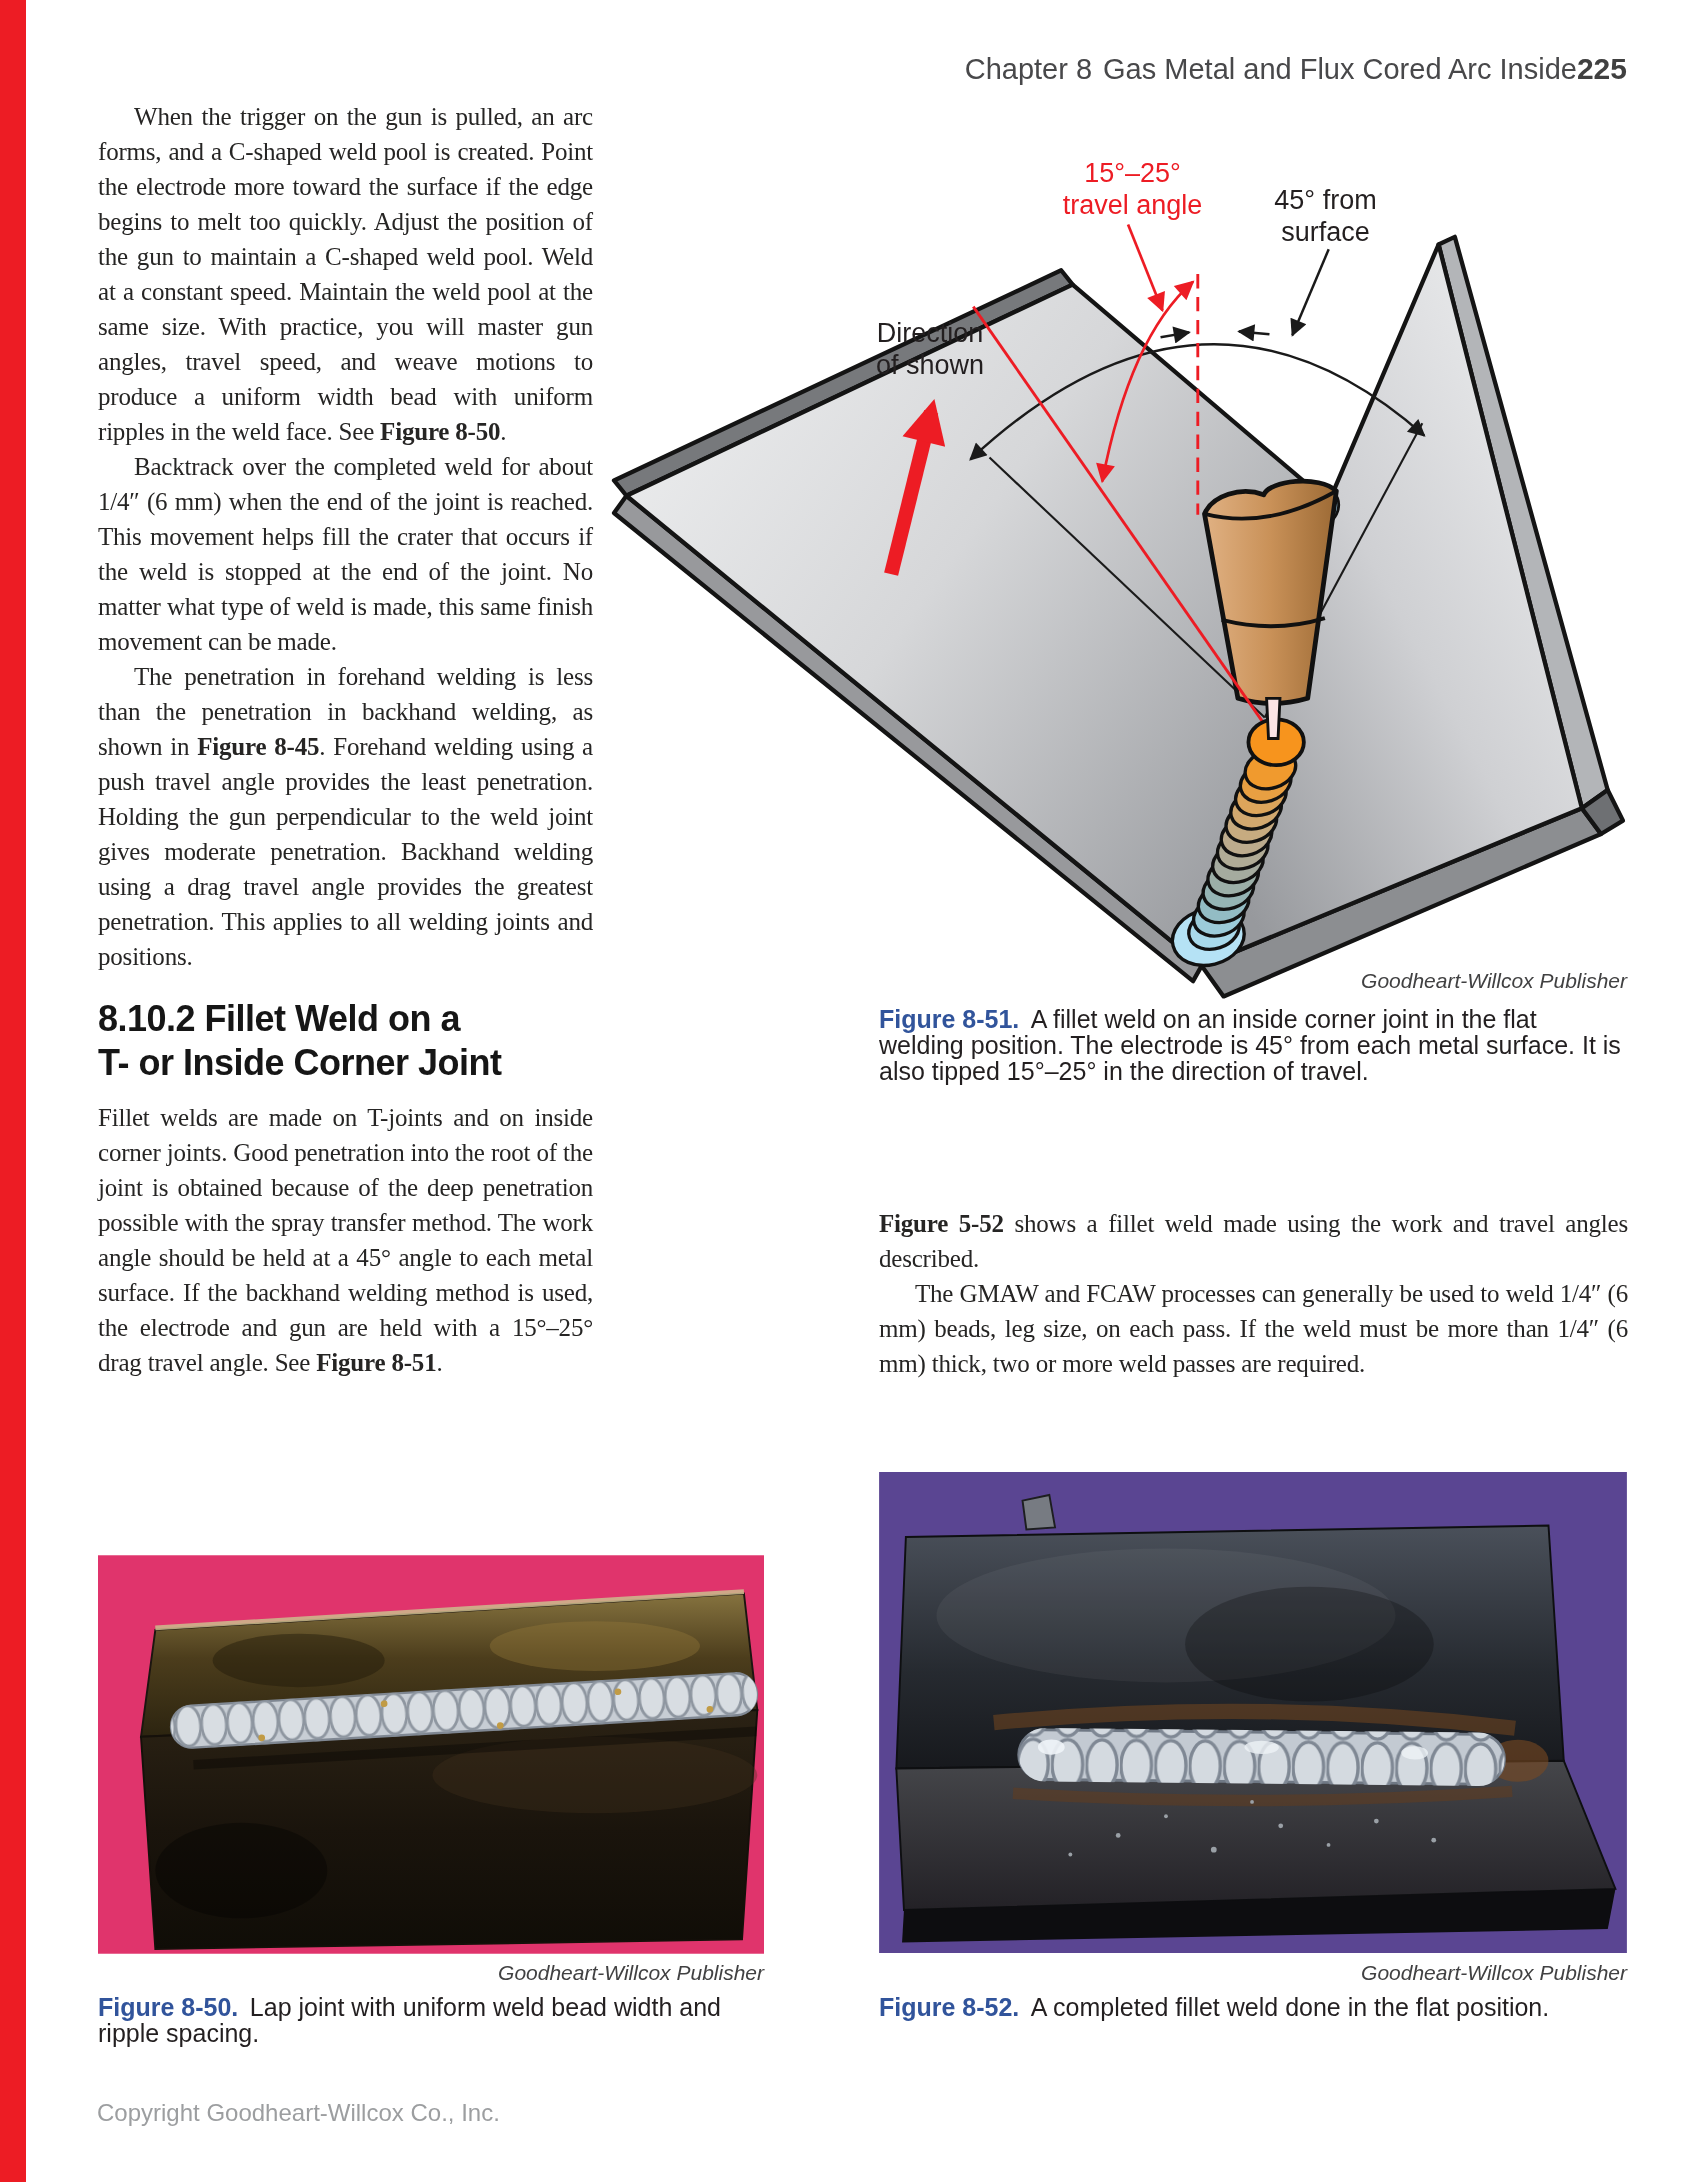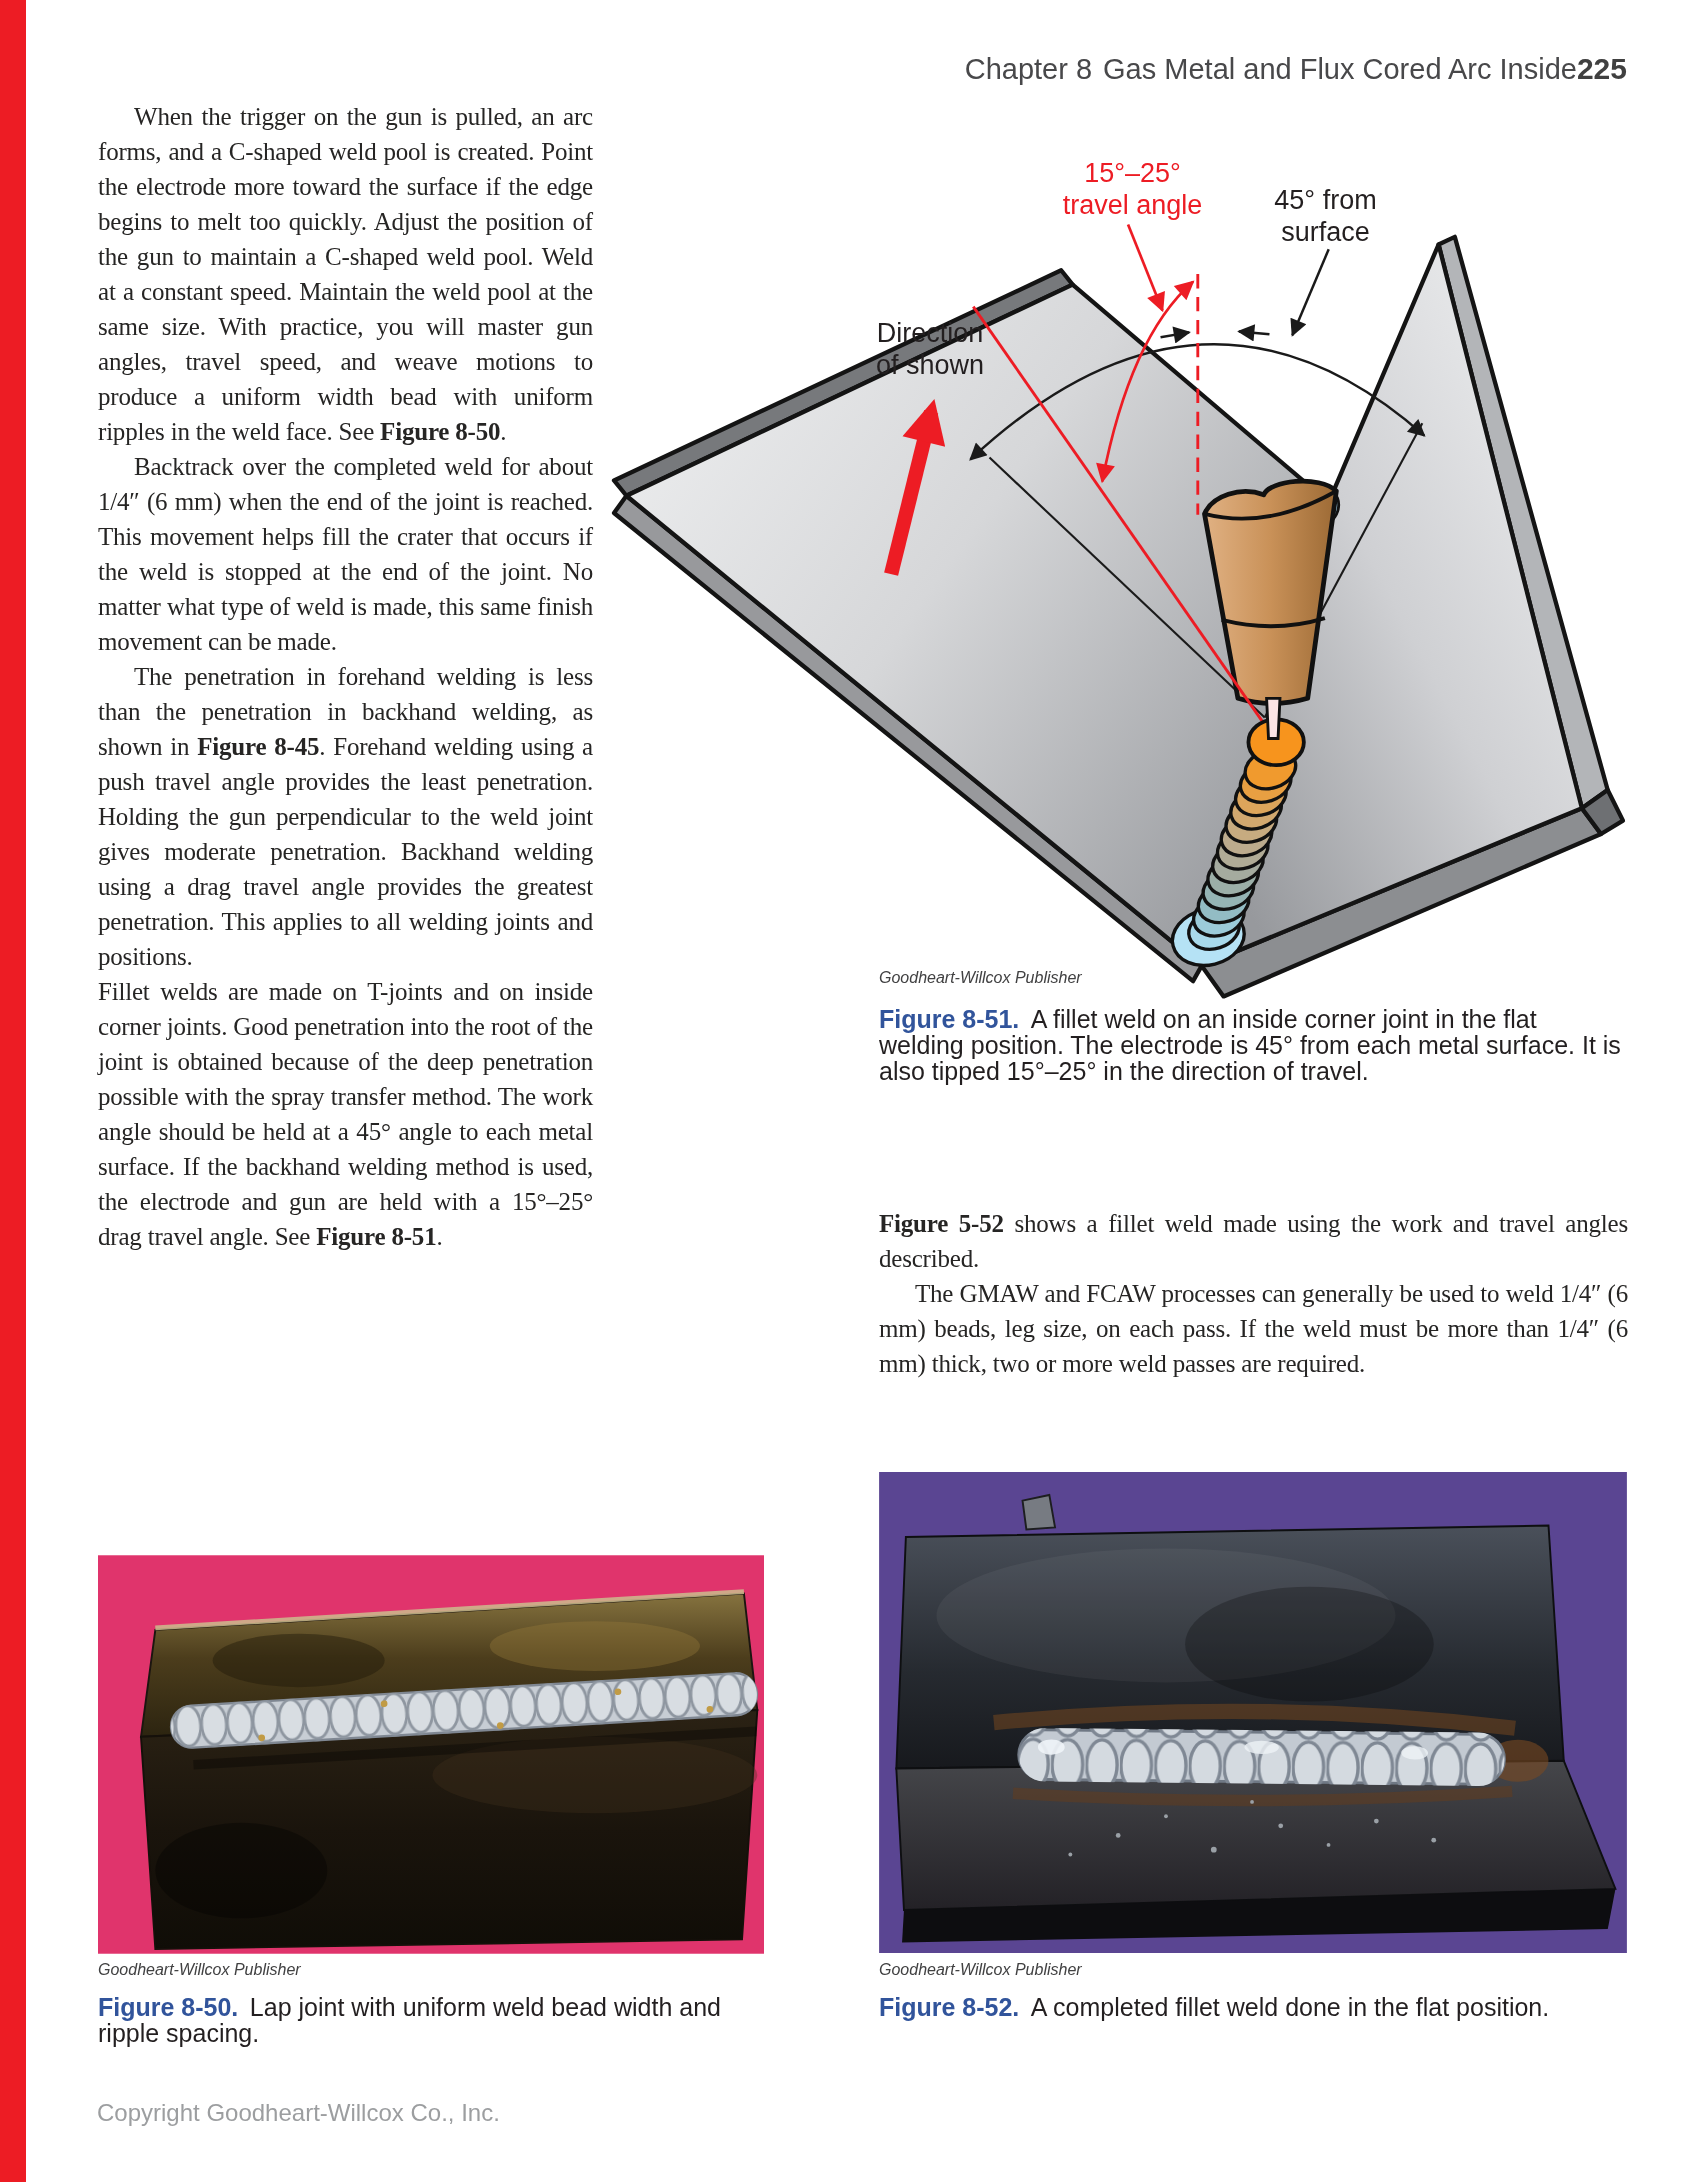--- a/index.html
+++ b/index.html
@@ -29,21 +29,21 @@
   .dlabel {
     position:absolute; font-family:"Liberation Sans", sans-serif; font-size:27px; line-height:32px;
     text-align:center; white-space:pre-line; color:#231f20;
   }
   #lbl-travel    { left:994px; top:157px; width:277px; color:#ed1c24; }
   #lbl-surface   { left:1206px; top:184px; width:239px; }
   #lbl-direction { left:820px;  top:317px; width:220px; }
 
   .attr {
     position:absolute; font-family:"Liberation Sans", sans-serif; font-style:italic;
-    font-size:16px; color:#414142; 
+    font-size:21px; color:#414142; text-align:right;
   }
   .cap {
     position:absolute; font-family:"Liberation Sans", sans-serif; font-size:25px;
     line-height:26px; color:#231f20; text-align:left;
   }
   .cap .lbl { color:#31549b; font-weight:bold; margin-right:11.5px; }
 
   #diagram   { position:absolute; left:593px; top:96px; width:1051px; height:918px; }
   #fig51-attr{ left:879px; top:969px; width:748px; }
   #fig51-cap { left:879px; top:1006px; width:749px; }
@@ -71,20 +71,24 @@
 <div class="header">
   <span class="chap">Chapter 8</span>
   <span class="title">Gas Metal and Flux Cored Arc Inside</span>
   <span class="pagenum">225</span>
 </div>
 
 <div class="colL body-text">
   <p class="indent"><span>When the trigger on the gun is pulled, an arc forms, and a C-shaped weld pool is created. Point the electrode more toward the surface if the edge begins to melt too quickly. Adjust the position of the gun to maintain a C-shaped weld pool. Weld at a constant speed. Maintain the weld pool at the same size. With practice, you will master gun angles, travel speed, and weave motions to produce a uniform width bead with uniform ripples in the weld face. See </span><b>Figure 8-50</b><span>.</span></p>
   <p class="indent">Backtrack over the completed weld for about 1/4″ (6 mm) when the end of the joint is reached. This movement helps fill the crater that occurs if the weld is stopped at the end of the joint. No matter what type of weld is made, this same finish movement can be made.</p>
   <p class="indent"><span>The penetration in forehand welding is less than the penetration in backhand welding, as shown in </span><b>Figure 8-45</b><span>. Forehand welding using a push travel angle provides the least penetration. Holding the gun perpendicular to the weld joint gives moderate penetration. Backhand welding using a drag travel angle provides the greatest penetration. This applies to all welding joints and positions.</span></p>
+  <div class="h2">
+    <div>8.10.2 Fillet Weld on a</div>
+    <div>T- or Inside Corner Joint</div>
+  </div>
   <p><span>Fillet welds are made on T-joints and on inside corner joints. Good penetration into the root of the joint is obtained because of the deep penetration possible with the spray transfer method. The work angle should be held at a 45° angle to each metal surface. If the backhand welding method is used, the electrode and gun are held with a 15°–25° drag travel angle. See </span><b>Figure 8-51</b><span>.</span></p>
 </div>
 
 <div id="diagram">
 <svg width="1051" height="918" viewBox="0 0 1100 960" xmlns="http://www.w3.org/2000/svg">
   <defs>
     <linearGradient id="lgL" x1="0" y1="0" x2="1" y2="0.7">
       <stop offset="0" stop-color="#f0f1f2"></stop>
           <stop offset="0.5" stop-color="#d6d7d9"></stop>
           <stop offset="1" stop-color="#9b9da1"></stop>

